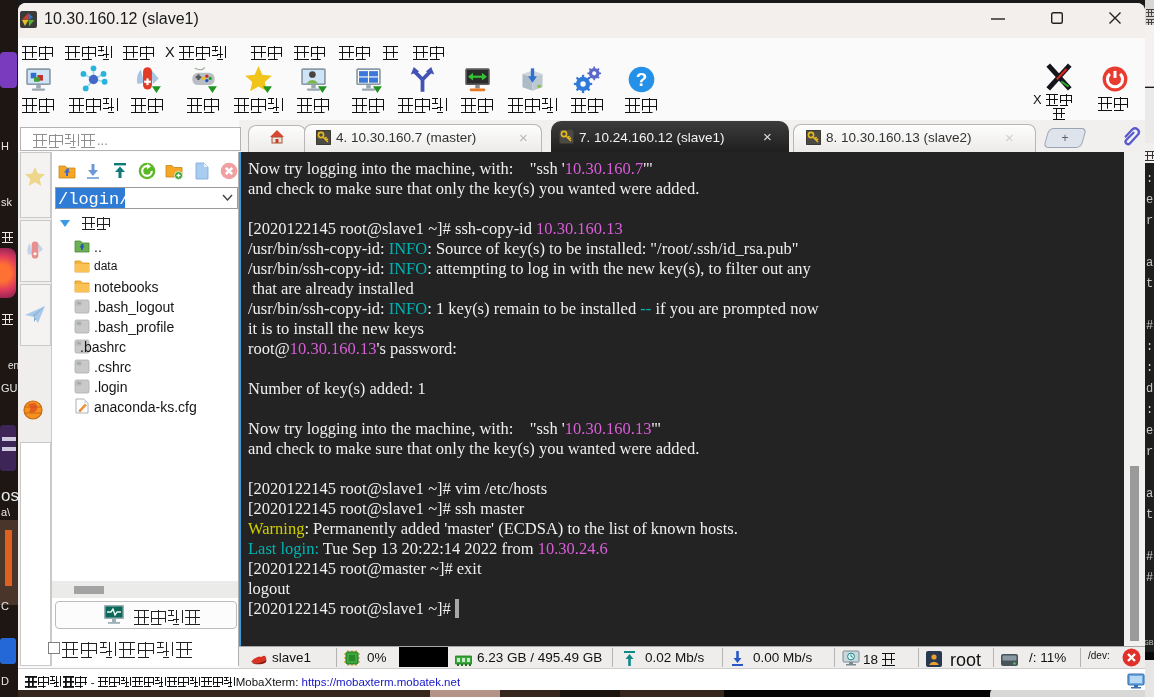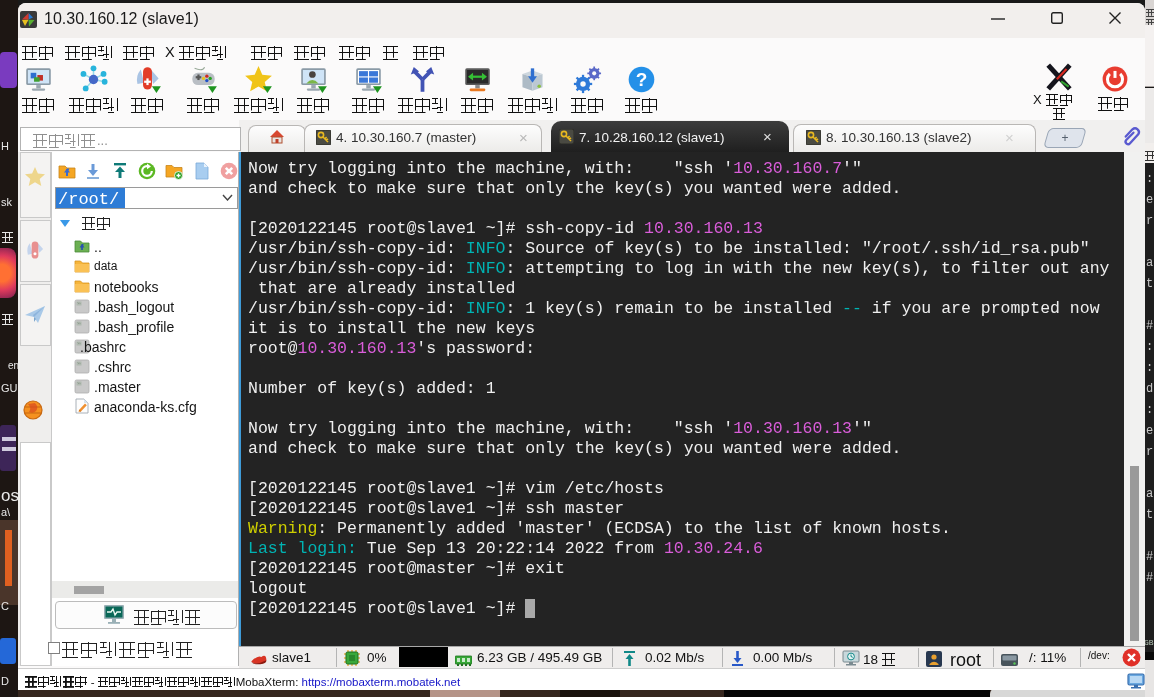--- a/index.html
+++ b/index.html
@@ -1,17 +1,17 @@
 <!DOCTYPE html>
 <html><head><meta charset="utf-8"><style>
 *{margin:0;padding:0;box-sizing:border-box}
 body{width:1154px;height:697px;overflow:hidden;position:relative;
  font-family:"Liberation Sans",sans-serif;background:#191919}
 .ab{position:absolute}
-.mono{font-family:Liberation Mono, monospace}
+.mono{font-family:Liberation Serif, serif}
 i.cj{display:inline-block;vertical-align:middle;background:
  linear-gradient(currentColor,currentColor) 0 0/100% 1.2px no-repeat,
  linear-gradient(currentColor,currentColor) 0 48%/100% 1.2px no-repeat,
  linear-gradient(currentColor,currentColor) 0 100%/100% 1.2px no-repeat,
  linear-gradient(currentColor,currentColor) 26% 0/1.2px 100% no-repeat,
  linear-gradient(currentColor,currentColor) 74% 10%/1.2px 84% no-repeat}
 i.cj.b{background:
  linear-gradient(currentColor,currentColor) 0 0/100% 1.8px no-repeat,
  linear-gradient(currentColor,currentColor) 0 48%/100% 1.8px no-repeat,
  linear-gradient(currentColor,currentColor) 0 100%/100% 1.8px no-repeat,
@@ -284,21 +284,21 @@
     <path d="M7 7 L12 12 M10.2 10.2 L12 8.8 M8.8 8.8 L10.6 7.2" stroke="#e8b820" stroke-width="1.6" fill="none"></path>
   </svg>
 <div class="ab" style="left:336px;top:130px;white-space:nowrap;font-size:13.5px;color:#333">4. 10.30.160.7 (master)</div>
 <div class="ab" style="left:519px;top:129px;white-space:nowrap;font-size:15px;color:#b8b8b8">×</div>
 <div class="ab" style="left:551px;top:121px;width:238px;height:31px;background:linear-gradient(#3c3c3c,#1f1f1f);border-radius:10px 10px 0 0"></div>
 <svg class="ab" style="left:559px;top:129px" width="15" height="15" viewBox="0 0 15 15">
     <rect x="0" y="0" width="15" height="15" rx="2" fill="#4a4a42" stroke="#2a2a24" stroke-width="1"></rect>
     <circle cx="5" cy="5" r="2.6" fill="none" stroke="#e8b820" stroke-width="1.6"></circle>
     <path d="M7 7 L12 12 M10.2 10.2 L12 8.8 M8.8 8.8 L10.6 7.2" stroke="#e8b820" stroke-width="1.6" fill="none"></path>
   </svg>
-<div class="ab" style="left:579px;top:130px;white-space:nowrap;font-size:13.5px;color:#f2f2f2">7. 10.28.160.12 (slave1)</div>
+<div class="ab" style="left:579px;top:130px;white-space:nowrap;font-size:13.5px;color:#f2f2f2">7. 10.24.160.12 (slave1)</div>
 <div class="ab" style="left:763px;top:128px;white-space:nowrap;font-size:15px;color:#e0e0e0">×</div>
 <div class="ab tab" style="left:793px;top:124px;width:243px;height:28px;"></div>
 <svg class="ab" style="left:806px;top:130px" width="15" height="15" viewBox="0 0 15 15">
     <rect x="0" y="0" width="15" height="15" rx="2" fill="#4a4a42" stroke="#2a2a24" stroke-width="1"></rect>
     <circle cx="5" cy="5" r="2.6" fill="none" stroke="#e8b820" stroke-width="1.6"></circle>
     <path d="M7 7 L12 12 M10.2 10.2 L12 8.8 M8.8 8.8 L10.6 7.2" stroke="#e8b820" stroke-width="1.6" fill="none"></path>
   </svg>
 <div class="ab" style="left:826px;top:130px;white-space:nowrap;font-size:13.5px;color:#333">8. 10.30.160.13 (slave2)</div>
 <div class="ab" style="left:1005px;top:129px;white-space:nowrap;font-size:15px;color:#d0d0d0">×</div>
 <div class="ab" style="left:1046px;top:128px;width:38px;height:20px;background:#dfe4ec;border:1px solid #9aa6b6;border-radius:5px;transform:skewX(-16deg)">
@@ -362,21 +362,21 @@
 <svg class="ab" style="left:193px;top:162px" width="18" height="18" viewBox="0 0 18 18">
     <path d="M3 1 L11 1 L15 5 L15 17 L3 17 Z" fill="#a8cdf0" stroke="#7aa8d8" stroke-width="0.8"></path>
     <path d="M11 1 L11 5 L15 5 Z" fill="#e8f2fc"></path>
   </svg>
 <svg class="ab" style="left:220px;top:162px" width="18" height="18" viewBox="0 0 18 18">
     <circle cx="9" cy="9" r="8.3" fill="#f0a0a0"></circle>
     <path d="M5.8 5.8 L12.2 12.2 M12.2 5.8 L5.8 12.2" stroke="#fff" stroke-width="2.6"></path>
   </svg>
 <div class="ab" style="left:55px;top:187px;width:183px;height:22px;background:#fff;border:1px solid #9a9a9a"></div>
 <div class="ab" style="left:56px;top:188px;width:69px;height:20px;background:#2e7cd6"></div>
-<div class="ab" style="left:58px;top:190px;white-space:nowrap;font-size:17px;color:#fff;font-family:'Liberation Mono',monospace">/root/</div>
+<div class="ab" style="left:58px;top:190px;white-space:nowrap;font-size:17px;color:#fff;font-family:'Liberation Mono',monospace">/login/</div>
 <svg class="ab" style="left:222px;top:194px" width="11" height="7" viewBox="0 0 11 7">
     <path d="M1 1 L5.5 6 L10 1" stroke="#444" stroke-width="1.4" fill="none"></path>
   </svg>
 <svg class="ab" style="left:60px;top:219px" width="10" height="8" viewBox="0 0 10 8">
     <path d="M0 1 L10 1 L5 8 Z" fill="#3a99e8"></path>
   </svg>
 <div class="ab" style="left:82px;top:214px;white-space:nowrap;color:#222"><i class="cj" style="width:13px;height:13px;margin-right:2px;margin-top:0px"></i><i class="cj v2" style="width:13px;height:13px;margin-right:2px;margin-top:0px"></i></div>
 <svg class="ab" style="left:74px;top:238px" width="16" height="16" viewBox="0 0 16 16">
     <path d="M1 3 L6.5 3 L8.5 5 L15 5 L15 14 L1 14 Z" fill="#6cb053" stroke="#4a8a38" stroke-width="0.8"></path>
     <path d="M8 12 L8 7.5 Q8 6.5 9.5 7" stroke="#2a52b0" stroke-width="1.7" fill="none"></path>
@@ -415,21 +415,21 @@
     <rect x="1" y="2" width="14" height="13" rx="1.5" fill="#c9c9c9" stroke="#adadad" stroke-width="0.8"></rect>
     <rect x="2.5" y="3.5" width="5" height="4" fill="#b0bab0"></rect>
     <path d="M3.5 4.5 L5 6 M5 4.5 L6.5 6" stroke="#889488" stroke-width="0.7"></path>
   </svg>
 <div class="ab" style="left:94px;top:359px;white-space:nowrap;font-size:14px;color:#151515">.cshrc</div>
 <svg class="ab" style="left:74px;top:378px" width="16" height="16" viewBox="0 0 16 16">
     <rect x="1" y="2" width="14" height="13" rx="1.5" fill="#c9c9c9" stroke="#adadad" stroke-width="0.8"></rect>
     <rect x="2.5" y="3.5" width="5" height="4" fill="#b0bab0"></rect>
     <path d="M3.5 4.5 L5 6 M5 4.5 L6.5 6" stroke="#889488" stroke-width="0.7"></path>
   </svg>
-<div class="ab" style="left:94px;top:379px;white-space:nowrap;font-size:14px;color:#151515">.master</div>
+<div class="ab" style="left:94px;top:379px;white-space:nowrap;font-size:14px;color:#151515">.login</div>
 <svg class="ab" style="left:74px;top:398px" width="16" height="16" viewBox="0 0 16 16">
     <path d="M2 1 L10 1 L14 5 L14 15 L2 15 Z" fill="#fdfdfd" stroke="#a0a8b0" stroke-width="0.9"></path>
     <path d="M10 1 L10 5 L14 5 Z" fill="#d8e4f0"></path>
     <path d="M5 12 L11 5.5 L12.8 7.2 L7 13.5 L4.6 14 Z" fill="#f09030"></path>
     <path d="M5 12 L7 13.5" stroke="#c87018" stroke-width="0.8"></path>
   </svg>
 <div class="ab" style="left:94px;top:399px;white-space:nowrap;font-size:14px;color:#151515">anaconda-ks.cfg</div>
 <div class="ab" style="left:52px;top:581px;width:186px;height:17px;background:#ebebe9"></div>
 <div class="ab" style="left:74px;top:586px;width:30px;height:8px;background:#a3a3a3"></div>
 <div class="ab" style="left:55px;top:601px;width:182px;height:28px;background:#fcfcfc;border:1px solid #bcbcbc;border-radius:4px"></div>

